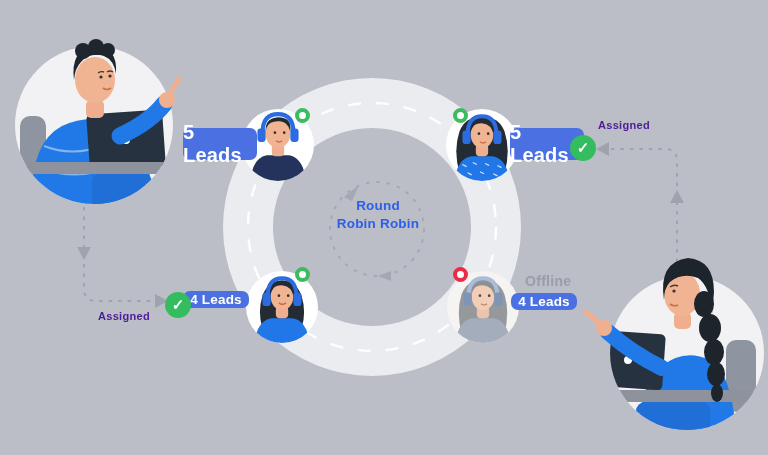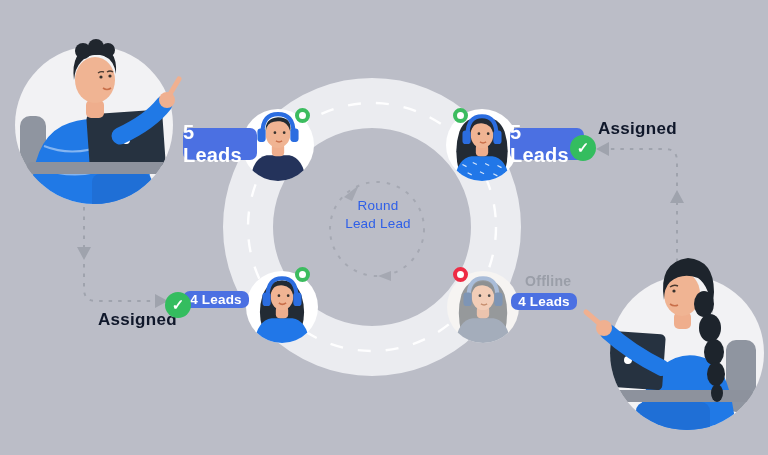--- a/index.html
+++ b/index.html
@@ -25,30 +25,30 @@
     z-index:4; letter-spacing:.2px;
   }
   .badge-lg { width:74px; height:32px; font-size:20px; }
   .badge-sm { width:66px; height:17px; font-size:13.5px; }
   .check-badge {
     position:absolute; width:26px; height:26px; border-radius:50%;
     background:#34bd5f; color:#fff; font-weight:bold; font-size:15px;
     display:flex; align-items:center; justify-content:center; z-index:5;
   }
   .assigned-label {
-    position:absolute; color:#0f172a; font-weight:bold; font-size:17px;
+    position:absolute; color:#4c1d95; font-weight:bold; font-size:11px;
     letter-spacing:.3px; z-index:4;
   }
   .offline-label {
     position:absolute; color:#9a9ea8; font-weight:bold; font-size:14px;
     letter-spacing:.3px; z-index:4;
   }
   .center-label {
     position:absolute; left:312px; top:197px; width:132px; text-align:center;
-    color:#2e5fe8; font-weight:normal; font-size:13.5px; line-height:1.32;
+    color:#2e5fe8; font-weight:bold; font-size:13.5px; line-height:1.32;
     letter-spacing:.2px; z-index:2;
   }
   .center-label span { display:block; }
 </style>
 </head>
 <body>
 
 <div class="stage">
 
   <svg class="layer" width="768" height="455" viewBox="0 0 768 455">
@@ -72,21 +72,21 @@
 
     <g>
       <path d="M677 262 L677 161 Q677 149 665 149 L607 149" fill="none" stroke="#9fa3ad" stroke-width="2" stroke-dasharray="3.5 6"></path>
       <polygon points="670,203 684,203 677,190" fill="#9fa3ad"></polygon>
       <polygon points="609,142 609,156 596,149" fill="#9fa3ad"></polygon>
     </g>
   </svg>
 
   <div class="center-label">
     <span>Round</span>
-    <span>Lead Lead</span>
+    <span>Robin Robin</span>
   </div>
 
   <svg class="person" style="left:4px; top:16px;" width="192" height="196" viewBox="0 0 192 196">
     <defs>
         <clipPath id="clipL">
           <circle cx="90" cy="109" r="79"></circle>
         </clipPath>
       </defs>
     <circle cx="90" cy="109" r="79" fill="#f2f2f4"></circle>
     <g clip-path="url(#clipL)">

